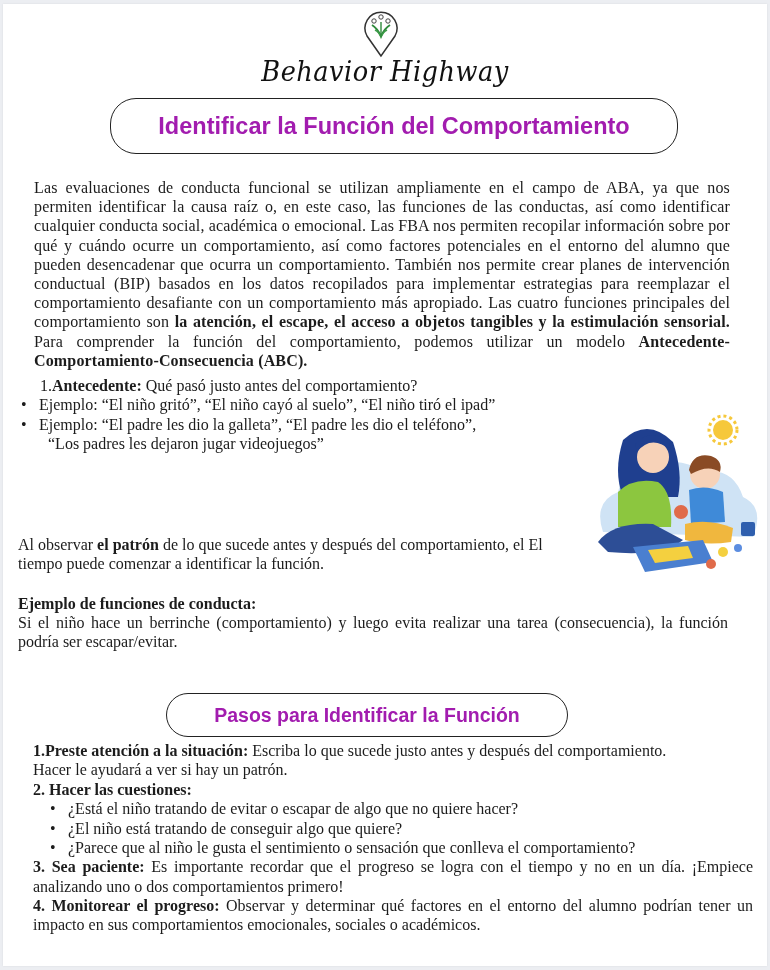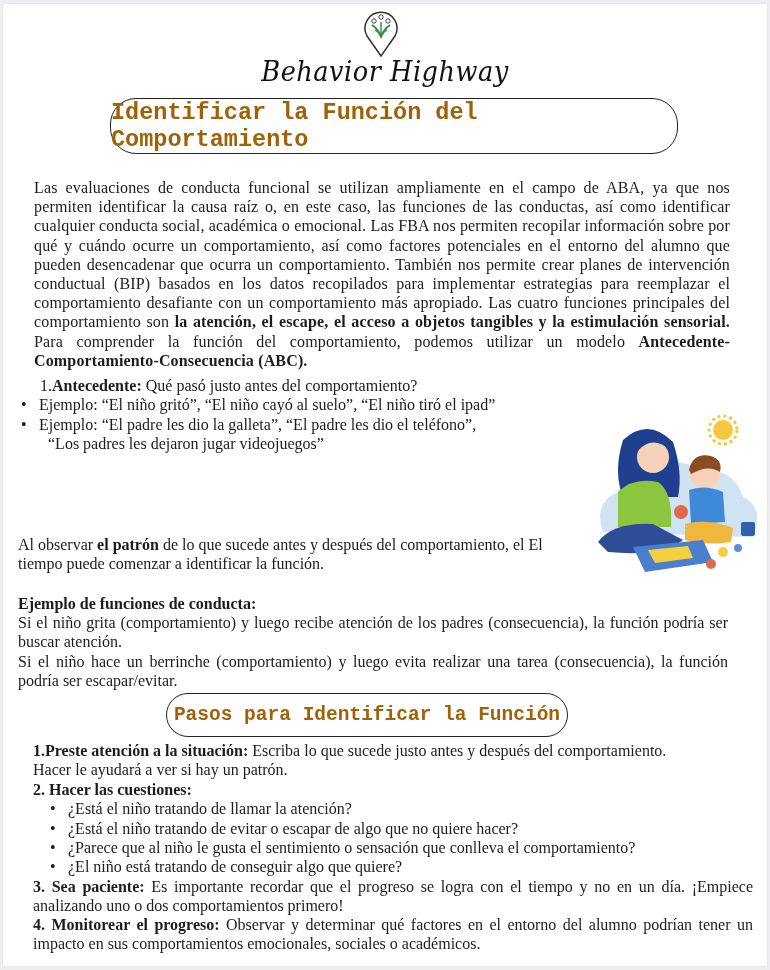--- a/index.html
+++ b/index.html
@@ -18,21 +18,21 @@
   .logo-pin { position: absolute; left: 358px; top: 2px; width: 40px; height: 52px; }
   .logo-text {
     position: absolute; left: 0; width: 764px; top: 52px;
     font-family: "DejaVu Serif", serif; font-style: italic;
     font-size: 27px; letter-spacing: 0.5px; color: #111;
     transform: scaleX(0.95);
   }
   .pill {
     position: absolute; border: 1.6px solid #222; border-radius: 26px;
     display: flex; align-items: center; justify-content: center;
-    font-family: Liberation Mono, monospace; font-weight: bold; color: #a16207;
+    font-family: Liberation Sans, sans-serif; font-weight: bold; color: #a21caf;
   }
   .pill-1 { left: 107px; top: 94px; width: 566px; height: 54px; font-size: 23.5px; }
   .pill-2 { left: 163px; top: 689px; width: 400px; height: 42px; font-size: 19.5px; }
   .text {
     position: absolute; font-family: "Liberation Serif", "DejaVu Serif", serif;
     font-size: 16px; line-height: 19.2px; color: #1c1c1c;
   }
   .justify { text-align: justify; text-align-last: left; }
   .intro { left: 15px; top: 158px; width: 728px; letter-spacing: 0.15px; }
   .intro p { margin: 16px; }
@@ -109,36 +109,34 @@
     <rect x="148" y="110" width="14" height="14" rx="2" fill="#2f5fae"></rect>
     <path d="M40 135 L110 128 L120 150 L52 160 Z" fill="#4a7fd0"></path>
     <path d="M55 138 L95 134 L100 146 L62 151 Z" fill="#f4d03f"></path>
     <circle cx="130" cy="140" r="5" fill="#f4d03f"></circle>
     <circle cx="118" cy="152" r="5" fill="#e06b4a"></circle>
     <circle cx="145" cy="136" r="4" fill="#5c8de0"></circle>
   </svg>
 
   <div class="text ex">
     <div class="b">Ejemplo de funciones de conducta:</div>
-    <div class="justify">Si el niño grita (comportamiento) y luego recibe atención de los padres (consecuencia), la función podría ser buscar atención.</div>
     <div class="justify">Si el niño hace un berrinche (comportamiento) y luego evita realizar una tarea (consecuencia), la función podría ser escapar/evitar.</div>
   </div>
 
   <div class="pill pill-2">Pasos para Identificar la Función</div>
 
   <div class="text pasos">
     <div class="row">
       <b>1.Preste atención a la situación:</b><span> Escriba lo que sucede justo antes y después del comportamiento.</span>
     </div>
     <div class="row">Hacer le ayudará a ver si hay un patrón.</div>
     <div class="row b">2. Hacer las cuestiones:</div>
-    <div class="row sub"><span class="bul">•</span> <span>¿Está el niño tratando de llamar la atención?</span></div>
     <div class="row sub"><span class="bul">•</span> <span>¿Está el niño tratando de evitar o escapar de algo que no quiere hacer?</span></div>
+    <div class="row sub"><span class="bul">•</span> <span>¿El niño está tratando de conseguir algo que quiere?</span></div>
     <div class="row sub"><span class="bul">•</span> <span>¿Parece que al niño le gusta el sentimiento o sensación que conlleva el comportamiento?</span></div>
-    <div class="row sub"><span class="bul">•</span> <span>¿El niño está tratando de conseguir algo que quiere?</span></div>
     <div class="row justify">
       <b>3. Sea paciente:</b><span> Es importante recordar que el progreso se logra con el tiempo y no en un día. ¡Empiece analizando uno o dos comportamientos primero!</span>
     </div>
     <div class="row justify">
       <b>4. Monitorear el progreso:</b><span> Observar y determinar qué factores en el entorno del alumno podrían tener un impacto en sus comportamientos emocionales, sociales o académicos.</span>
     </div>
   </div>
 
 </div>
 

